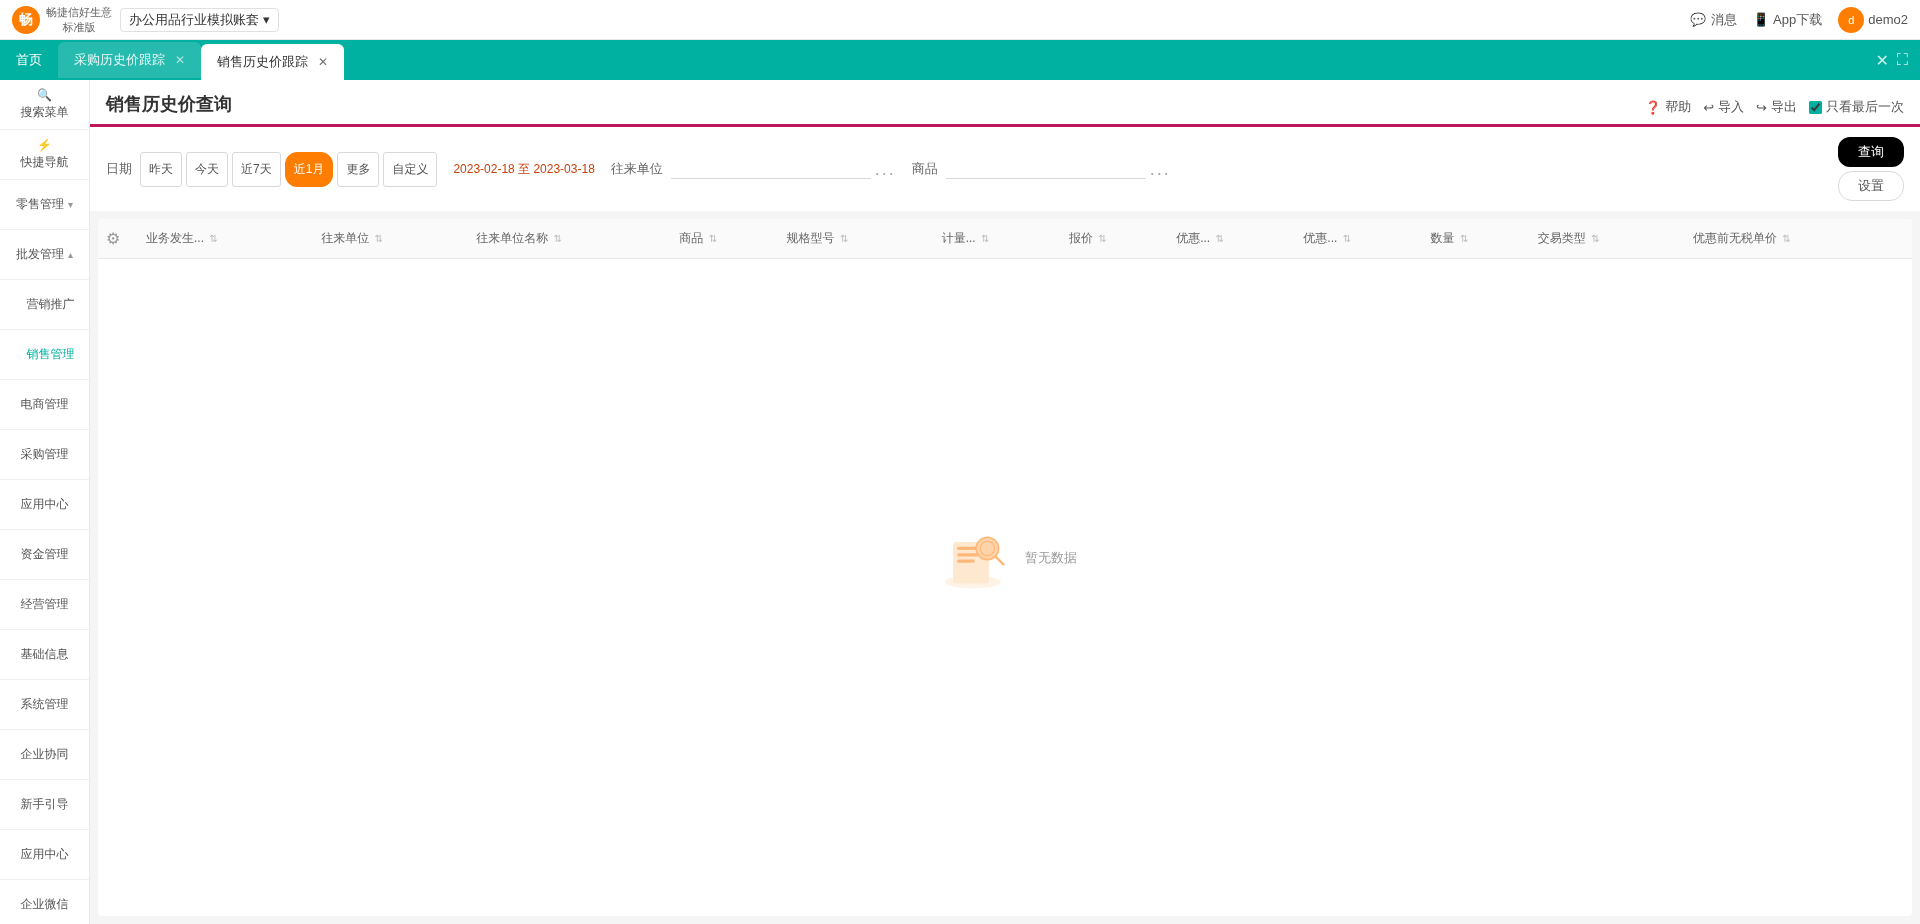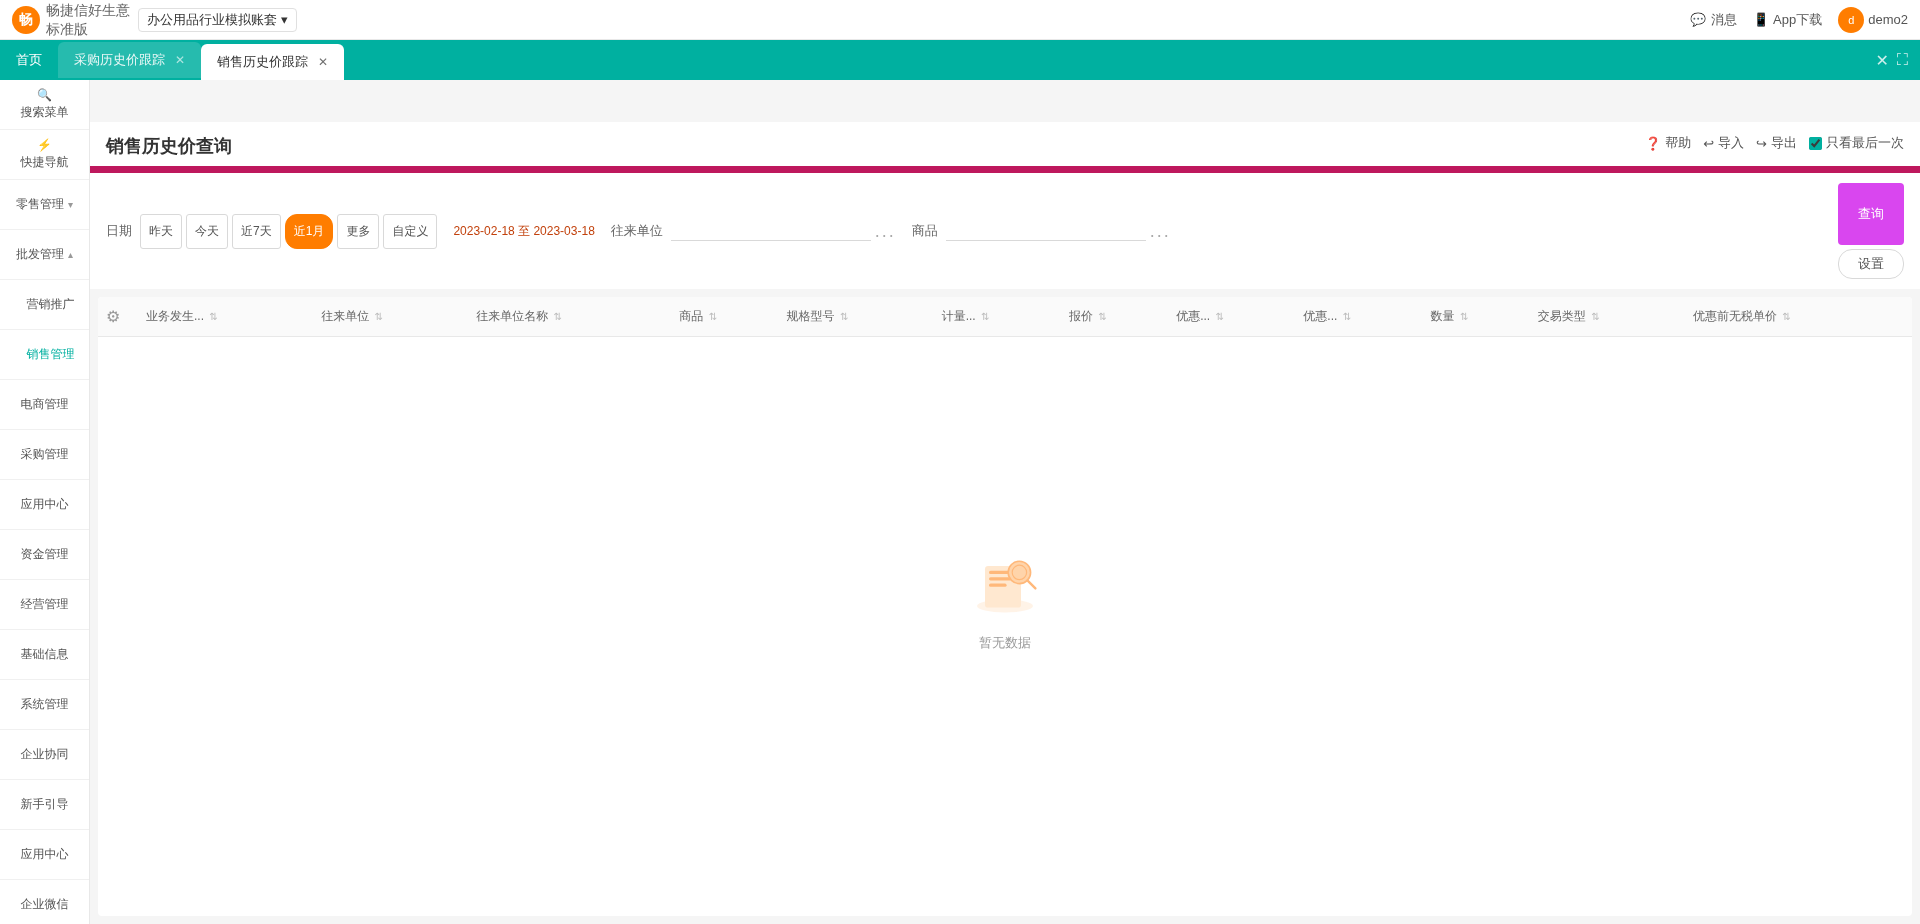--- a/index.html
+++ b/index.html
@@ -3,21 +3,21 @@
   <meta charset="utf-8">
   <style>
     * { margin: 0; padding: 0; box-sizing: border-box; }
     body { font-family: 'Microsoft YaHei', Arial, sans-serif; font-size: 13px; background: #f5f5f5; width: 1920px; height: 924px; overflow: hidden; display: flex; flex-direction: column; }
 
     
     .topbar { height: 40px; background: #fff; display: flex; align-items: center; justify-content: space-between; padding: 0 12px; border-bottom: 1px solid #e8e8e8; flex-shrink: 0; }
     .topbar-left { display: flex; align-items: center; gap: 8px; }
     .logo-area { display: flex; align-items: center; gap: 6px; }
     .logo-icon { width: 28px; height: 28px; background: #ff7d00; border-radius: 50%; display: flex; align-items: center; justify-content: center; color: white; font-size: 14px; font-weight: bold; }
-    .logo-text { font-size: 14px; color: #666; line-height: 1.3; }
+    .logo-text { font-size: 11px; color: #666; line-height: 1.3; text-align: center; }
     .app-selector { display: flex; align-items: center; gap: 4px; color: #333; font-size: 13px; cursor: pointer; padding: 2px 8px; border: 1px solid #e0e0e0; border-radius: 4px; }
     .topbar-right { display: flex; align-items: center; gap: 16px; color: #555; font-size: 13px; }
     .topbar-right-item { display: flex; align-items: center; gap: 4px; cursor: pointer; }
     .avatar { width: 26px; height: 26px; background: #ff7d00; border-radius: 50%; display: flex; align-items: center; justify-content: center; color: white; font-size: 11px; }
 
     
     .tabbar { height: 40px; background: #00b0a0; display: flex; align-items: center; padding: 0 0; flex-shrink: 0; position: relative; }
     .tab { display: flex; align-items: center; gap: 6px; padding: 0 16px; height: 28px; cursor: pointer; color: rgba(255,255,255,0.85); font-size: 13px; white-space: nowrap; position: relative; }
     .tab.home { background: transparent; color: white; font-weight: 500; }
     .tab.active { background: #fff; color: #333; border-radius: 6px 6px 0 0; margin-top: 4px; height: 36px; }
@@ -33,52 +33,52 @@
     .sidebar { width: 90px; background: #fff; border-right: 1px solid #e8e8e8; display: flex; flex-direction: column; flex-shrink: 0; overflow-y: auto; }
     .sidebar-item { display: flex; flex-direction: column; align-items: center; padding: 10px 4px; cursor: pointer; color: #555; font-size: 12px; gap: 2px; border-bottom: 1px solid #f0f0f0; min-height: 50px; justify-content: center; }
     .sidebar-item.active { color: #00b0a0; }
     .sidebar-section-header { display: flex; align-items: center; justify-content: center; gap: 4px; width: 100%; }
     .expand-icon { font-size: 10px; color: #999; }
 
     
     .content { flex: 1; display: flex; flex-direction: column; overflow: hidden; background: #f5f5f5; }
 
     
-    .page-header { background: #fff; padding: 12px 16px 8px; border-bottom: 7px solid #be185d; display: flex; align-items: flex-start; justify-content: space-between; flex-shrink: 0; margin-top: 42px; }
+    .page-header { background: #fff; padding: 12px 16px 8px; border-bottom: 3px solid #be185d; display: flex; align-items: flex-end; justify-content: space-between; flex-shrink: 0; }
     .page-title { font-size: 18px; font-weight: 600; color: #333; }
     .page-header-actions { display: flex; align-items: center; gap: 12px; }
     .header-action { display: flex; align-items: center; gap: 4px; color: #555; font-size: 13px; cursor: pointer; }
     .checkbox-item { display: flex; align-items: center; gap: 4px; font-size: 13px; color: #555; }
     .checkbox-item input { accent-color: #00b0a0; }
 
     
     .filter-area { background: #fff; padding: 10px 16px; display: flex; align-items: center; gap: 16px; flex-shrink: 0; flex-wrap: wrap; }
     .filter-group { display: flex; align-items: center; gap: 8px; }
     .filter-label { color: #666; font-size: 13px; white-space: nowrap; }
     .date-btns { display: flex; align-items: center; gap: 4px; }
     .date-btn { padding: 8px 8px; border: 1px solid #d9d9d9; background: #fff; color: #555; font-size: 12px; cursor: pointer; border-radius: 3px; white-space: nowrap; }
     .date-btn.active { background: #ff7d00; border-color: #ff7d00; color: white; border-radius: 12px; }
     .date-range { font-size: 12px; color: #c2410c; margin-left: 8px; }
     .filter-input { display: flex; align-items: center; gap: 4px; }
     .filter-input-field { border: none; border-bottom: 1px solid #d9d9d9; padding: 2px 4px; font-size: 13px; color: #333; width: 200px; outline: none; background: transparent; }
     .filter-dots { color: #aaa; cursor: pointer; font-size: 18px; letter-spacing: 2px; }
-    .query-btn { background: #d946ef; color: white; border: none; padding: 22px 20px; border-radius: 4px; font-size: 13px; cursor: pointer; white-space: nowrap; }
+    .query-btn { background: #000000; color: white; border: none; padding: 6px 20px; border-radius: 12px; font-size: 13px; cursor: pointer; white-space: nowrap; }
     .settings-btn { background: #fff; color: #555; border: 1px solid #d9d9d9; padding: 5px 16px; border-radius: 14px; font-size: 13px; cursor: pointer; white-space: nowrap; }
     .filter-right-btns { display: flex; flex-direction: column; gap: 4px; margin-left: auto; }
 
     
     .table-area { flex: 1; background: #fff; margin: 8px; border-radius: 4px; overflow: hidden; display: flex; flex-direction: column; }
     .gear-btn { color: #999; cursor: pointer; font-size: 16px; }
     table { width: 100%; border-collapse: collapse; }
     thead tr { background: #fafafa; }
     th { padding: 10px 8px; text-align: left; font-size: 12px; color: #666; font-weight: 500; border-bottom: 1px solid #e8e8e8; white-space: nowrap; position: relative; }
     th .sort-arrows { color: #bbb; font-size: 10px; margin-left: 2px; }
 
     
-    .empty-state { flex: 1; display: flex; flex-direction: column; align-items: center; justify-content: center; gap: 12px; padding-bottom: 60px; }
+    .empty-state { flex: 1; display: flex; flex-direction: row; align-items: center; justify-content: center; gap: 12px; padding-bottom: 60px; }
     .empty-icon { width: 80px; height: 80px; }
     .empty-text { color: #999; font-size: 13px; }
 
     
     ::-webkit-scrollbar { width: 6px; height: 6px; }
     ::-webkit-scrollbar-track { background: #f1f1f1; }
     ::-webkit-scrollbar-thumb { background: #ccc; border-radius: 3px; }
   </style>
 </head>
 <body>

